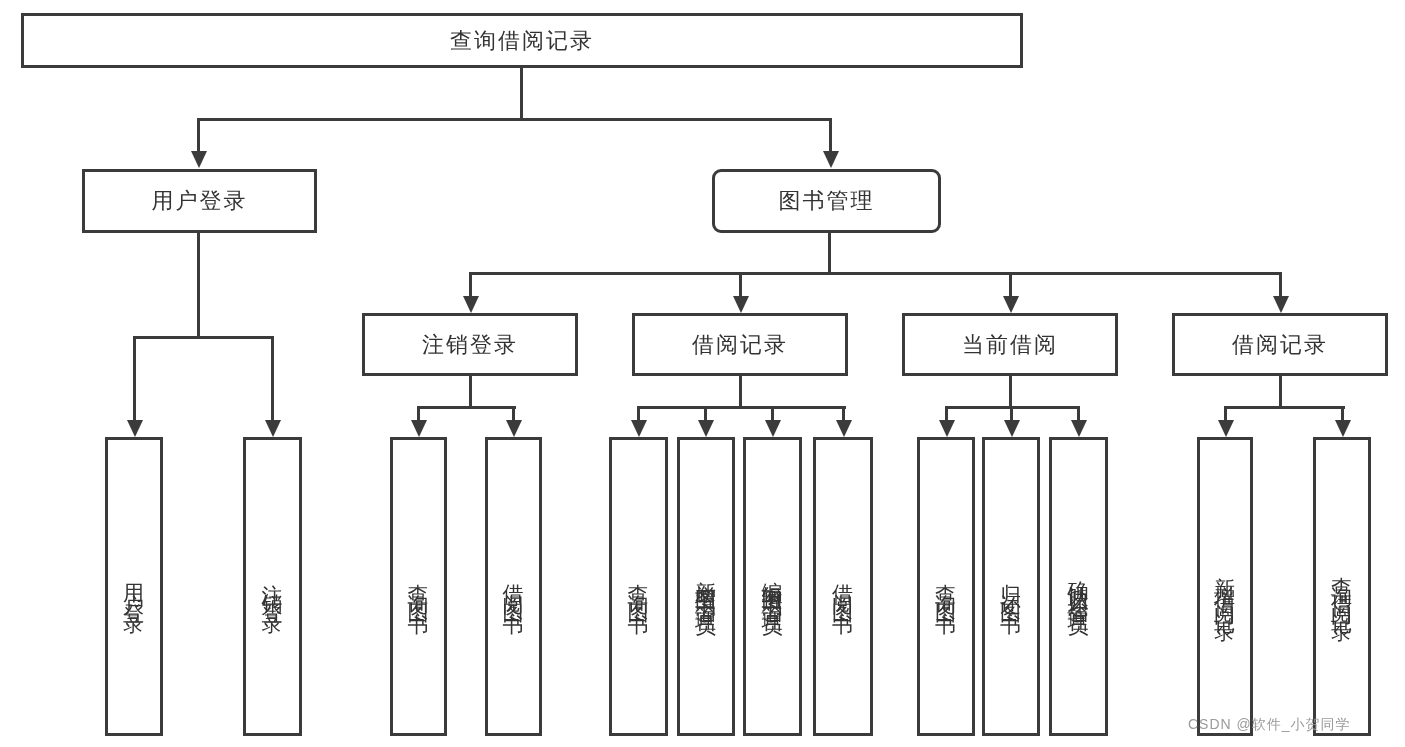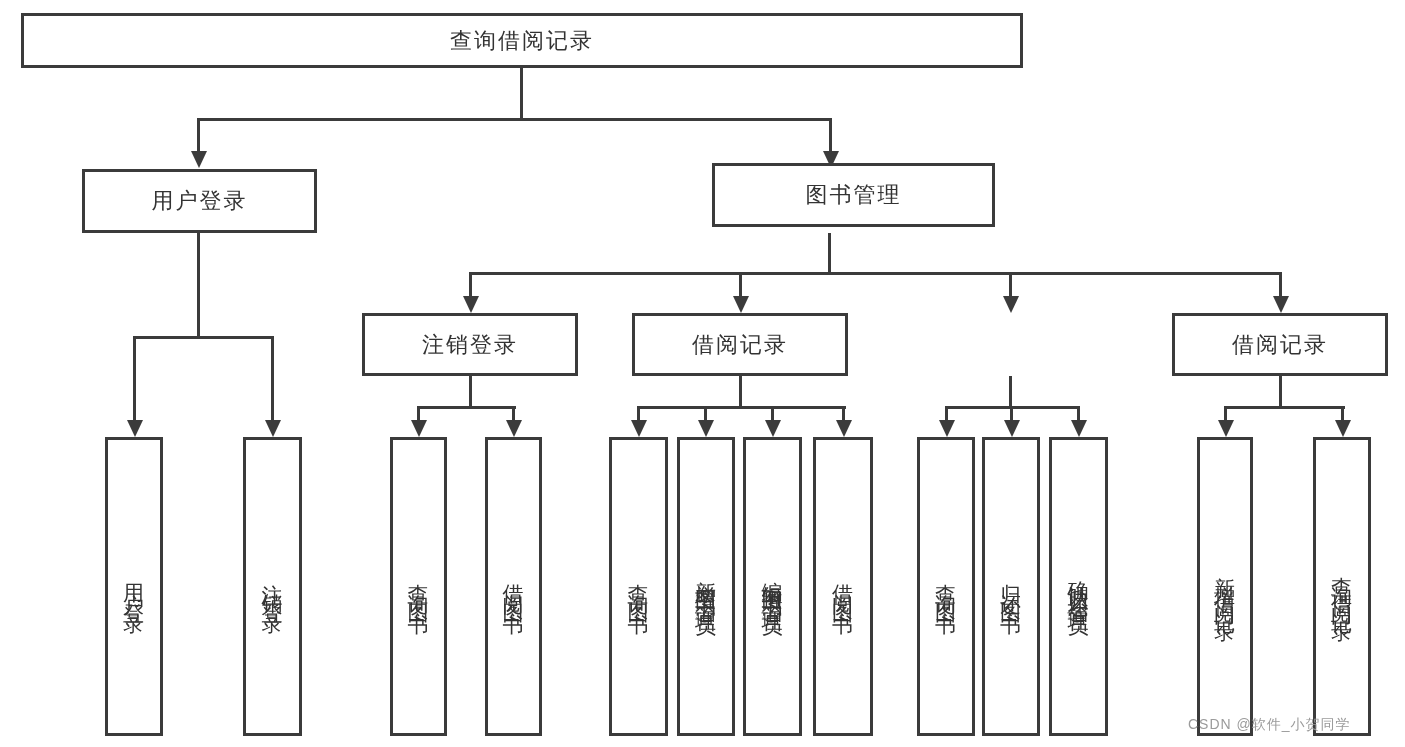--- a/index.html
+++ b/index.html
@@ -91,21 +91,21 @@
   <div class="vline" style="left:520px; top:68px; height:50px;"></div>
   <div class="hline" style="left:197px; top:118px; width:635px;"></div>
   <div class="vline" style="left:197px; top:118px; height:36px;"></div>
   <div class="arrow" style="left:191px; top:151px;"></div>
   <div class="vline" style="left:829px; top:118px; height:36px;"></div>
   <div class="arrow" style="left:823px; top:151px;"></div>
 
   <div class="box" style="left:82px; top:169px; width:235px; height:64px;">
     <span>用户登录</span>
   </div>
-  <div class="box" style="left:712px; top:163px; width:283px; height:64px;">
+  <div class="box" style="left:712px; top:169px; width:229px; height:64px;border-radius:9px;">
     <span>图书管理</span>
   </div>
 
   <div class="vline" style="left:197px; top:233px; height:106px;"></div>
   <div class="hline" style="left:133px; top:336px; width:141px;"></div>
   <div class="vline" style="left:133px; top:336px; height:86px;"></div>
   <div class="arrow" style="left:127px; top:420px;"></div>
   <div class="vline" style="left:271px; top:336px; height:86px;"></div>
   <div class="arrow" style="left:265px; top:420px;"></div>
 
@@ -119,20 +119,23 @@
   <div class="arrow" style="left:1003px; top:296px;"></div>
   <div class="vline" style="left:1279px; top:272px; height:26px;"></div>
   <div class="arrow" style="left:1273px; top:296px;"></div>
 
   <div class="box" style="left:362px; top:313px; width:216px; height:63px;">
     <span>注销登录</span>
   </div>
   <div class="box" style="left:632px; top:313px; width:216px; height:63px;">
     <span>借阅记录</span>
   </div>
+  <div class="box" style="left:902px; top:313px; width:216px; height:63px;">
+    <span>当前借阅</span>
+  </div>
   <div class="box" style="left:1172px; top:313px; width:216px; height:63px;">
     <span>借阅记录</span>
   </div>
 
   <div class="vline" style="left:469px; top:376px; height:33px;"></div>
   <div class="hline" style="left:417px; top:406px; width:99px;"></div>
   <div class="vline" style="left:417px; top:406px; height:16px;"></div>
   <div class="arrow" style="left:411px; top:420px;"></div>
   <div class="vline" style="left:512px; top:406px; height:16px;"></div>
   <div class="arrow" style="left:506px; top:420px;"></div>

